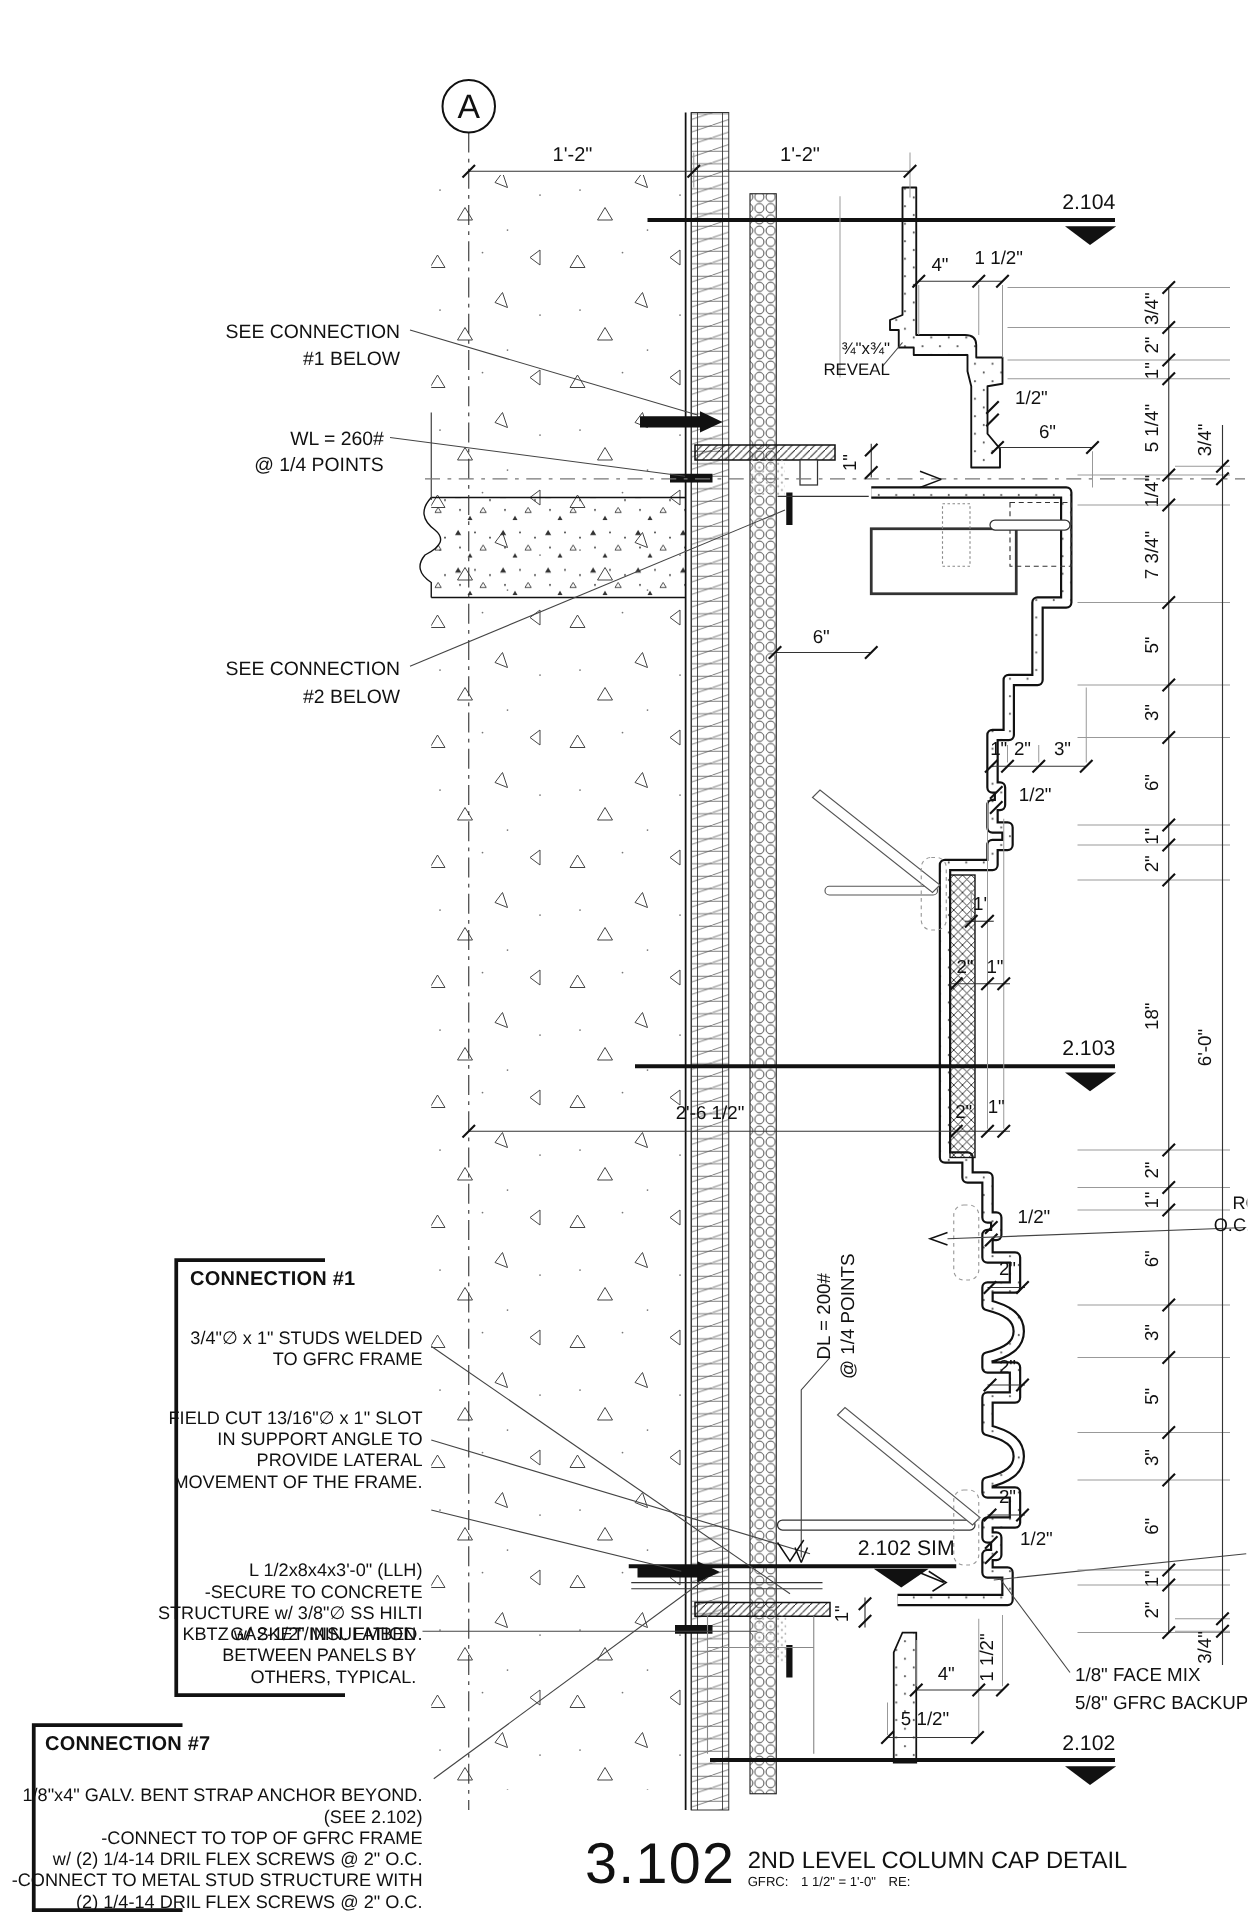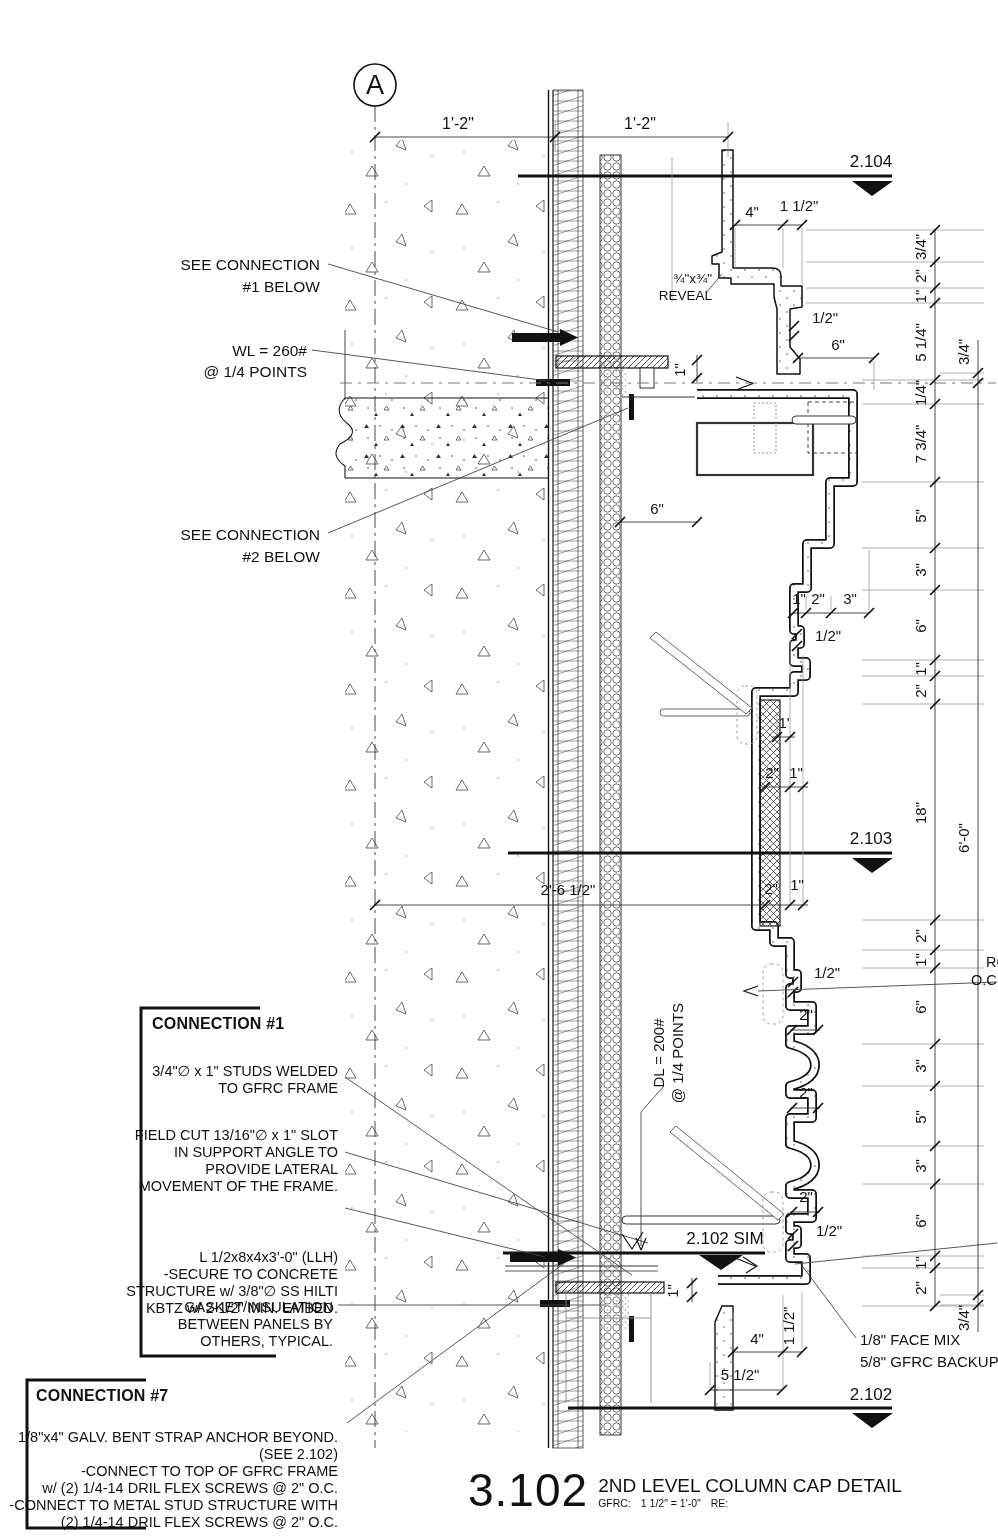--- a/index.html
+++ b/index.html
@@ -5,21 +5,21 @@
   html,body{margin:0;padding:0;background:#fff;}
   #page{position:relative;width:998px;height:1536px;background:#fff;overflow:hidden;
         font-family:"Liberation Sans",sans-serif;color:#111;}
   #cad{position:absolute;left:0;top:0;}
   .ov{position:absolute;color:#111;}
   .blk-hdr{font-weight:bold;font-size:16px;letter-spacing:.2px;}
   .notes{text-align:right;font-size:14.5px;line-height:17px;white-space:pre-line;}
   .notes p{margin:0;}
   #conn1-notes p.g1{margin-bottom:13px;}
   #conn1-notes p.g2{margin-bottom:37px;}
-  #titleblock{display:flex;align-items:center;}
+  #titleblock{display:flex;align-items:flex-end;}
   #det-num{font-size:46px;line-height:44px;letter-spacing:1px;}
   #det-txt{margin-left:10px;padding-top:4px;}
   #det-name{font-size:19px;line-height:21px;white-space:nowrap;}
   #det-scale{font-size:10.5px;margin-top:1px;white-space:nowrap;}
   #det-scale span{margin-right:10px;}
   text{font-family:"Liberation Sans",sans-serif;}
 </style>
 </head>
 <body>
 

